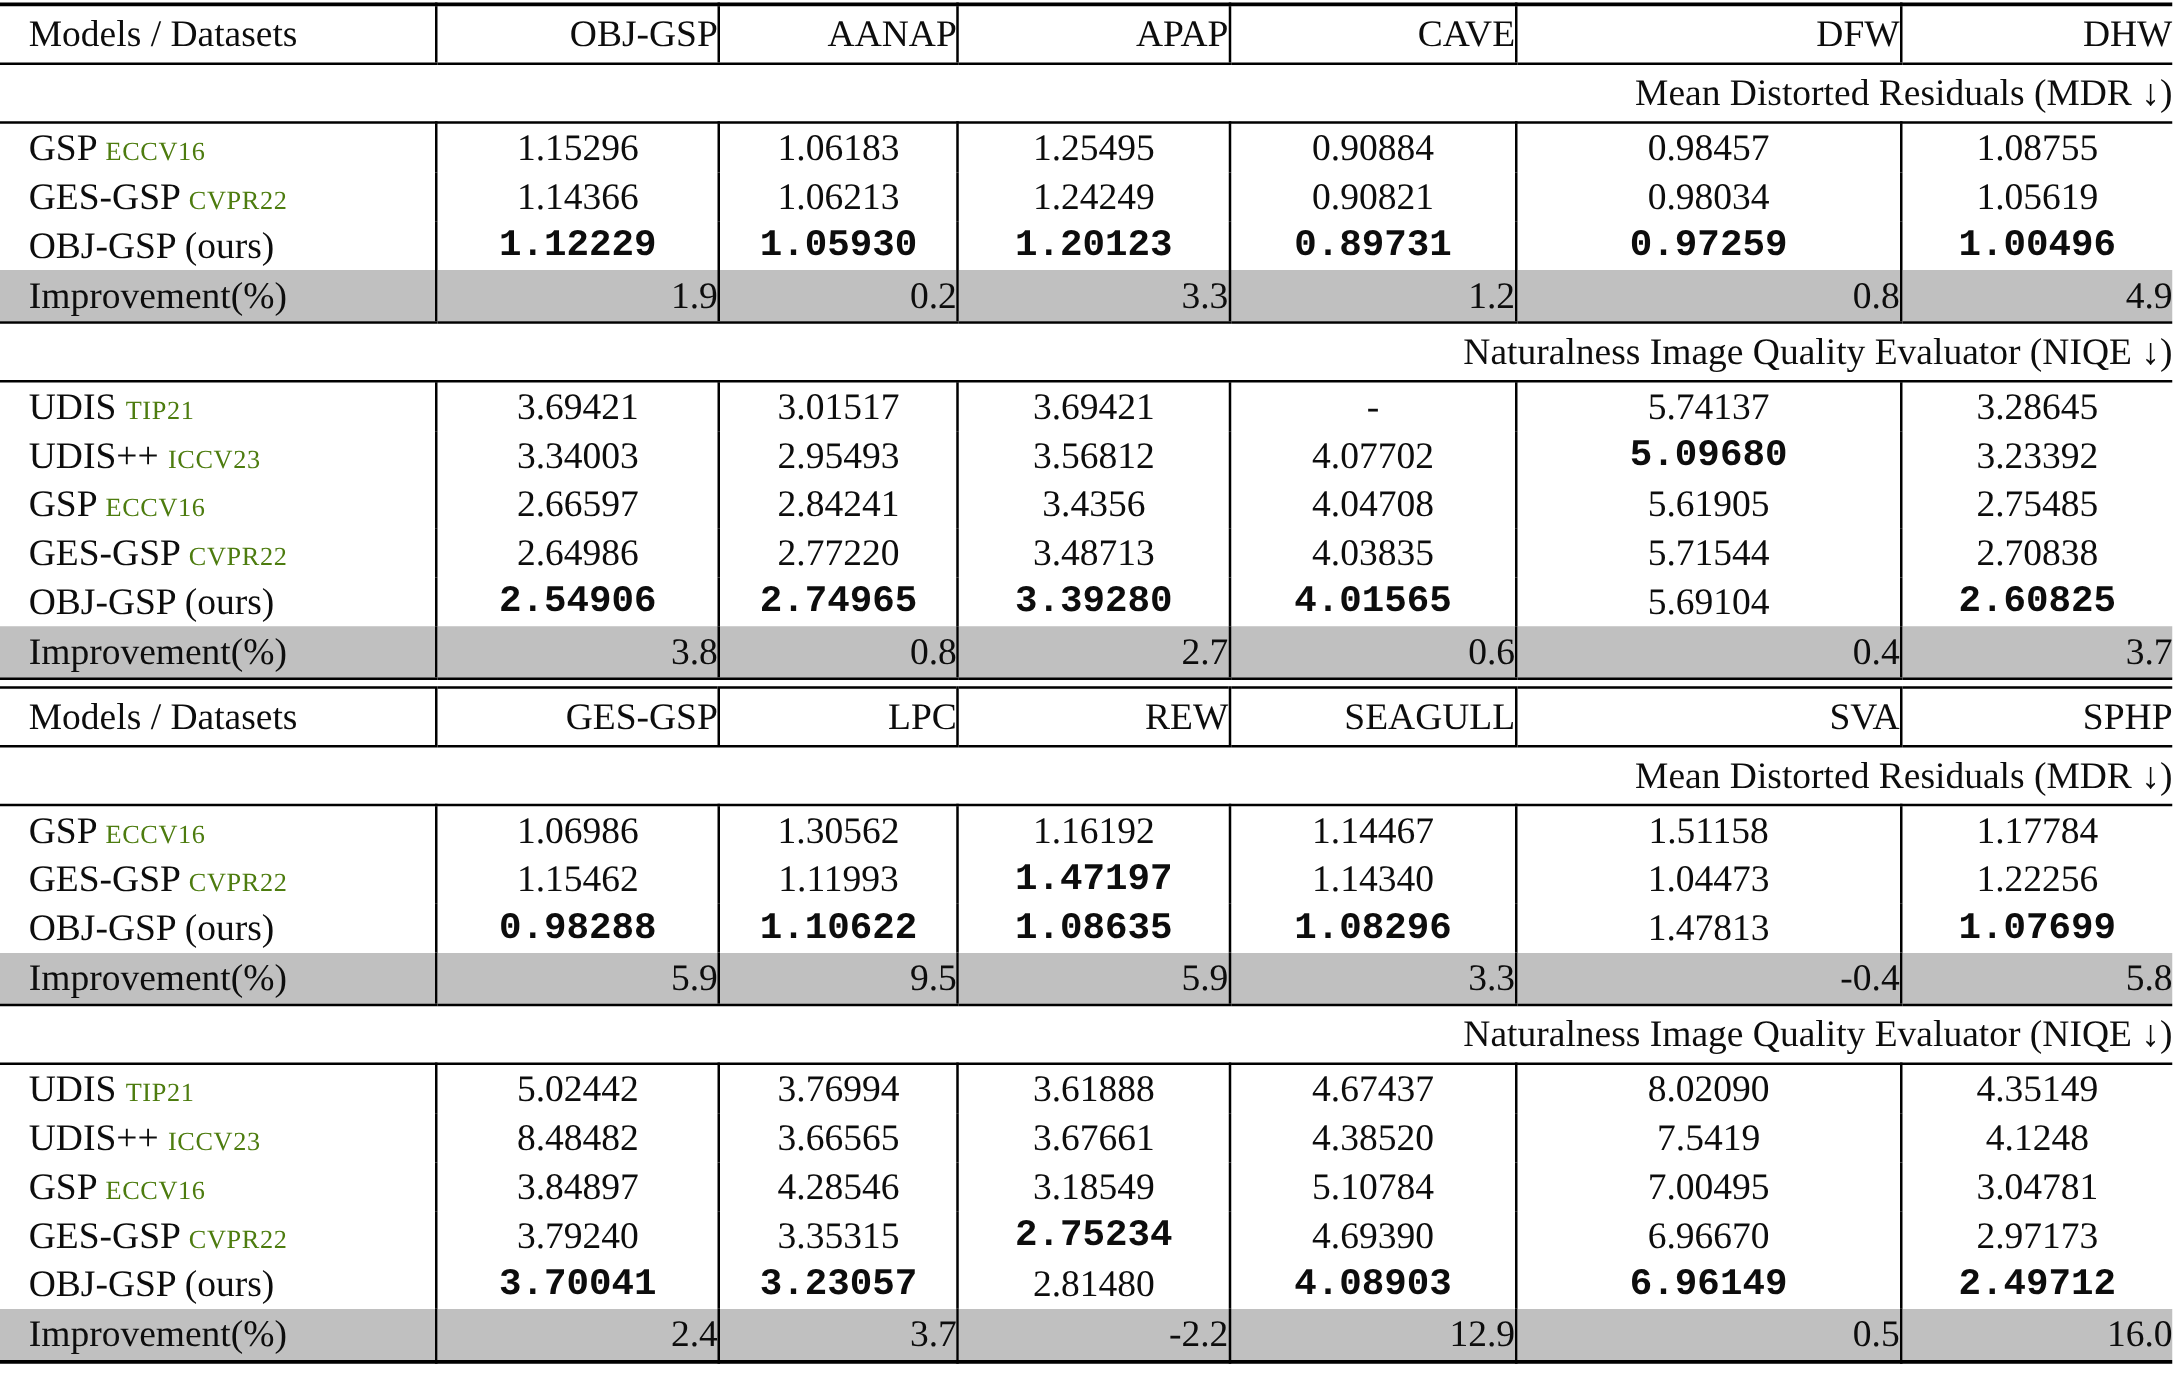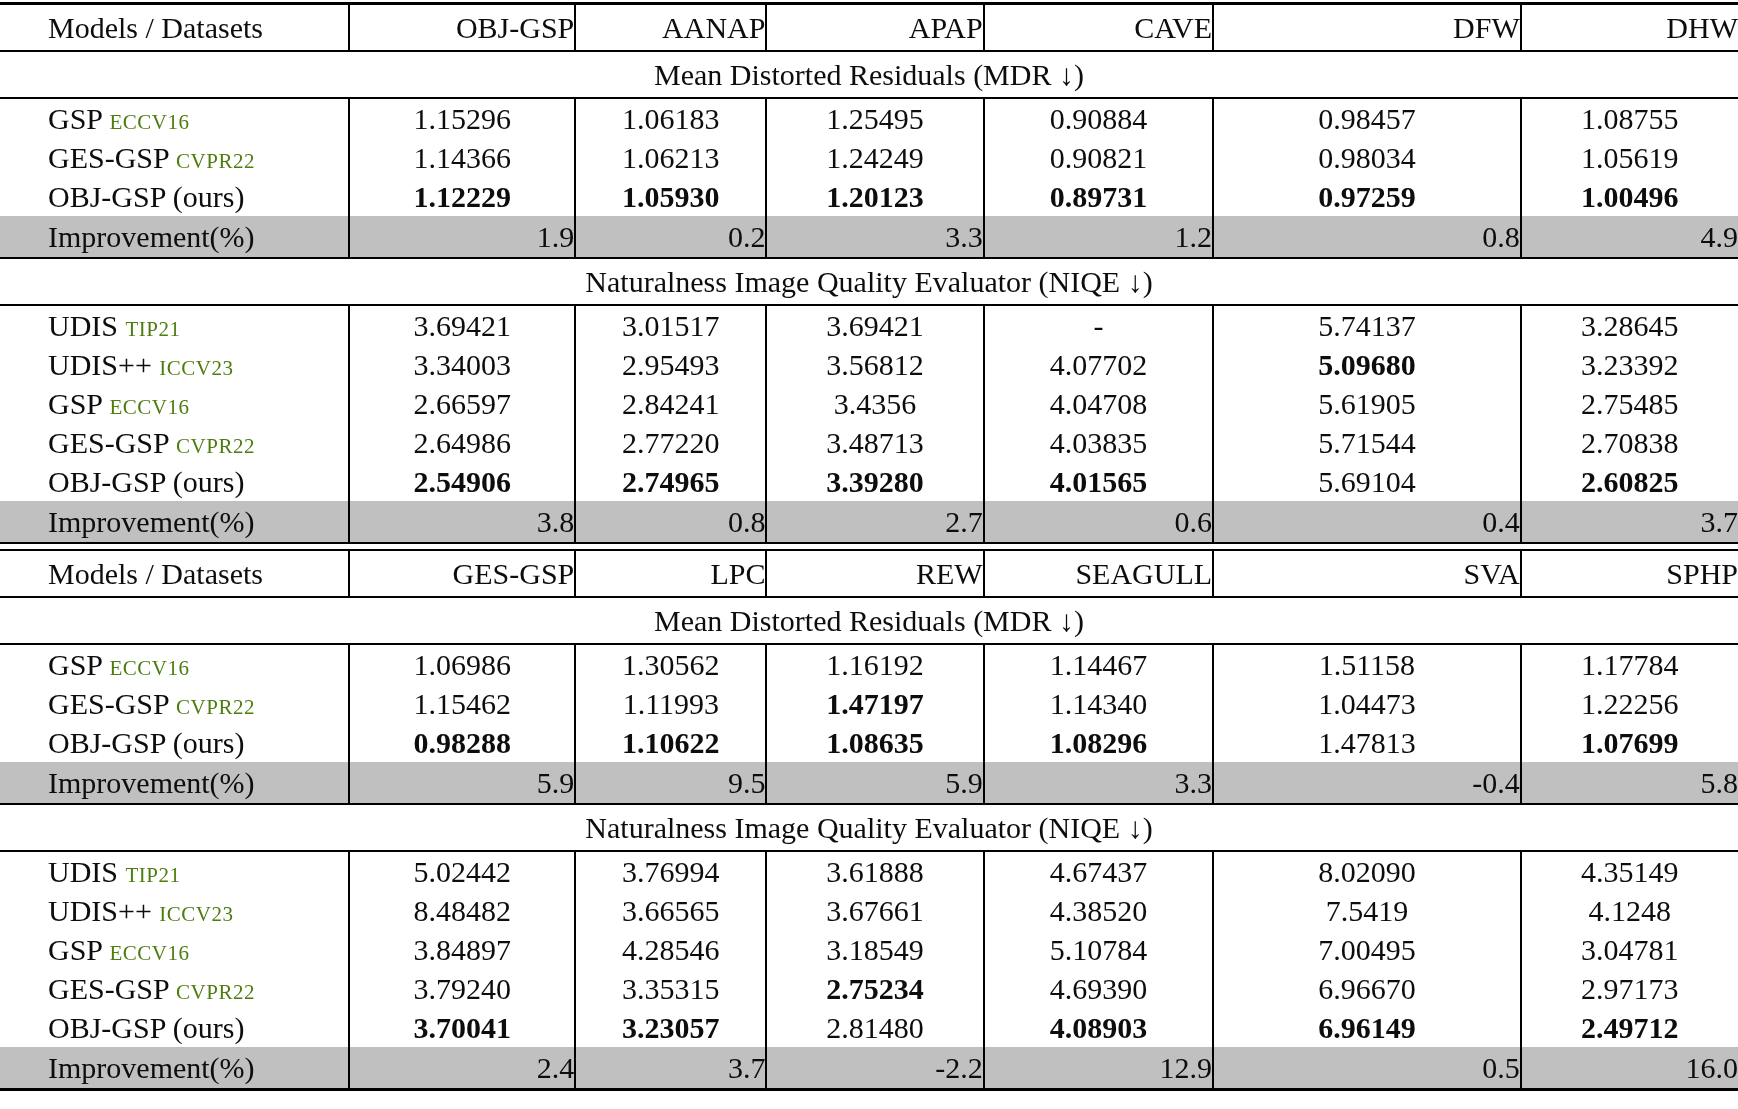--- a/index.html
+++ b/index.html
@@ -29,30 +29,30 @@
     border-bottom: 3px solid #000;
   }
   td {
     font-size: 30px;
     line-height: 1.0;
     padding: 0;
     overflow: hidden;
     white-space: nowrap;
   }
   tr.row-header td { height: 45px; border-bottom: 2px solid #000; text-align: right; }
-  tr.row-title  td { height: 45px; border-bottom: 2px solid #000; text-align: center; }
+  tr.row-title  td { height: 45px; border-bottom: 2px solid #000; text-align: right; }
   tr.row-data   td { height: 39px; text-align: center; }
   tr.row-imp    td { height: 41px; text-align: right; background: #c0c0c0; border-bottom: 2px solid #000; }
   td.first {
     text-align: left !important;
-    padding-left: 48px;
+    padding-left: 23px;
   }
   td.vline { border-left: 2px solid #000; }
   .emph { font-weight: normal; }
-  .best { font-weight: bold; }
+  .best { font-weight: bold; font-family: Liberation Mono, monospace; }
   span.venue {
     color: #4d7c0f;
     font-size: 21px;
     letter-spacing: 0.5px;
   }
   .model-name { }
 </style>
 </head>
 <body>
 

